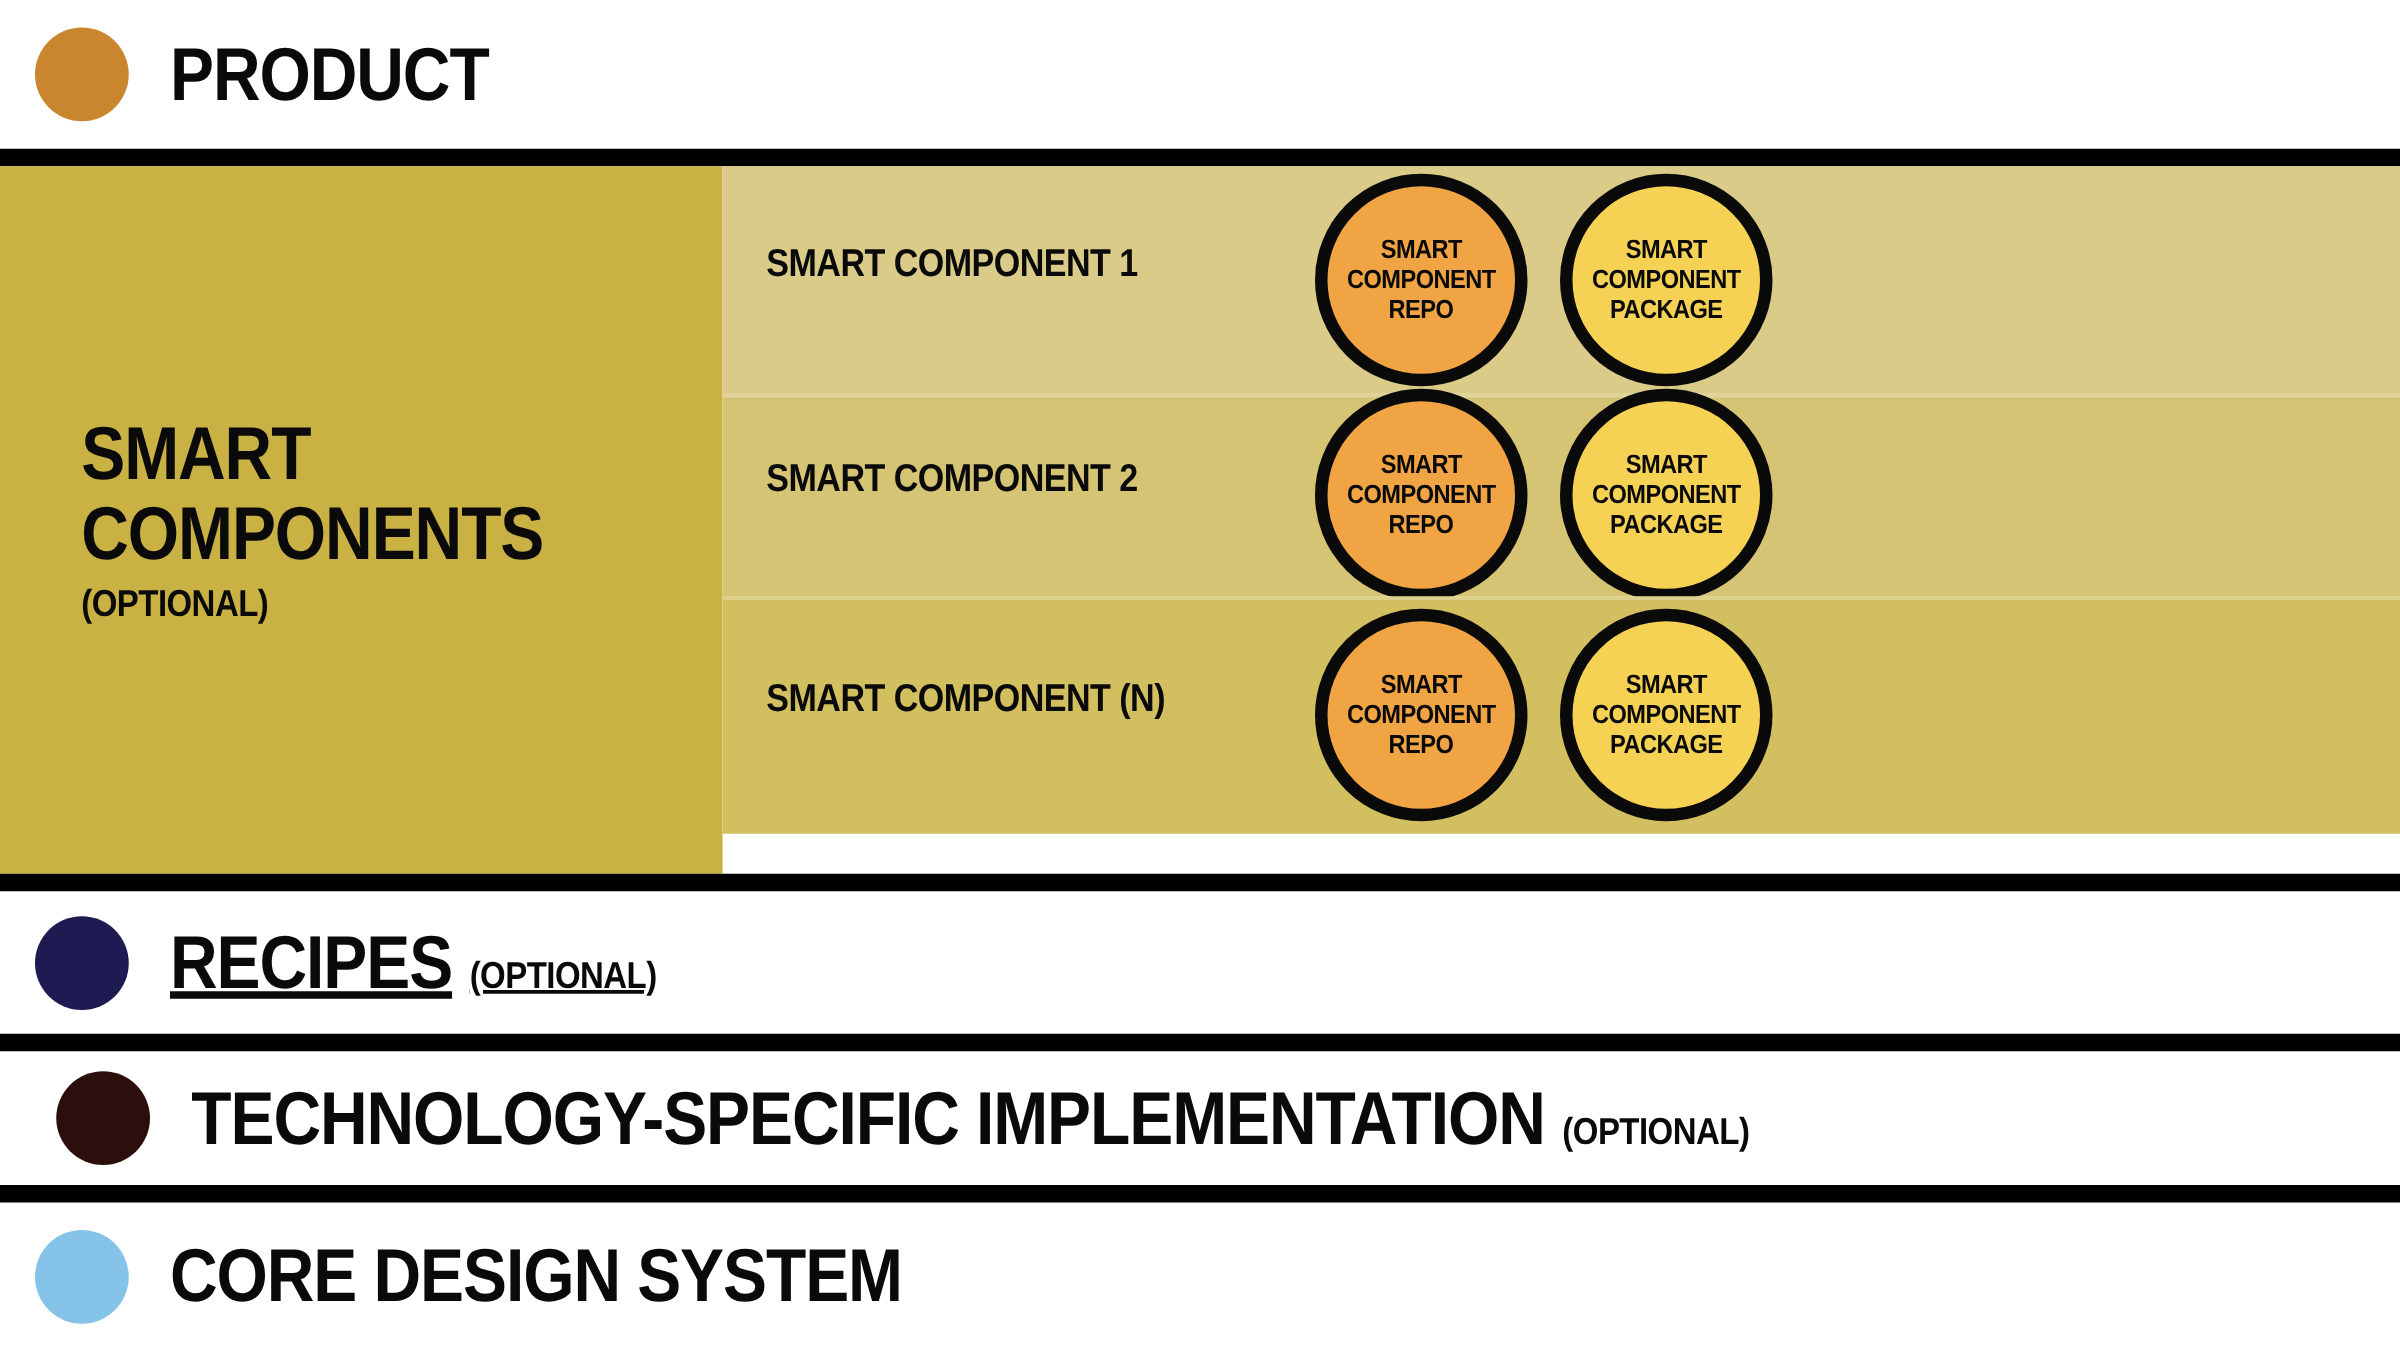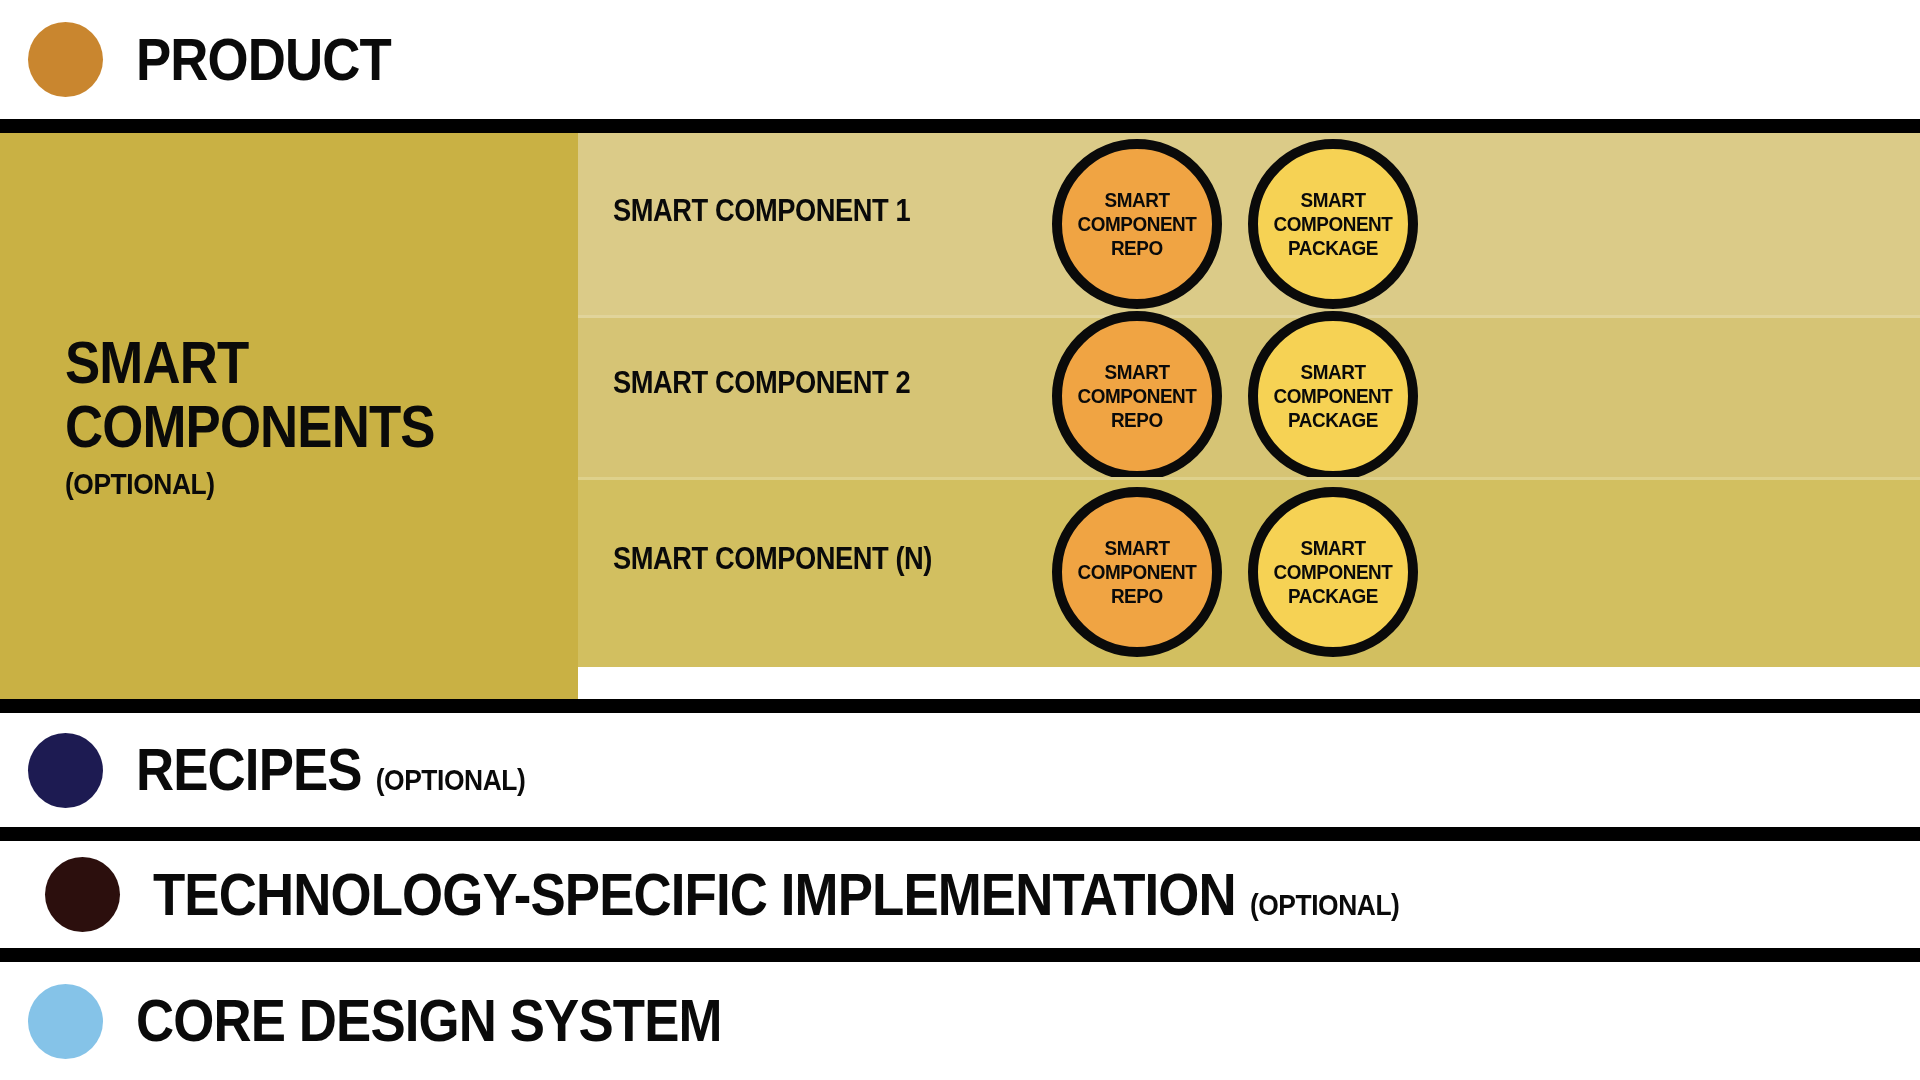--- a/index.html
+++ b/index.html
@@ -14,21 +14,21 @@
     position:relative; width:1920px; height:1080px; overflow:hidden;
     background:var(--background);
     font-family:"Liberation Sans","DejaVu Sans",sans-serif;
     color:var(--text); font-weight:bold;
   }
   .bar{position:absolute; left:0; width:1920px; height:14px; background:var(--divider);}
   .bar1{top:119px;} .bar2{top:699px;} .bar3{top:827px;} .bar4{top:948px;}
 
   .band{position:absolute; left:0; width:1808px; display:flex; align-items:center; padding-left:28px; box-sizing:border-box;}
   .band-product{top:0; height:119px;}
-  .band-recipes{top:713px; height:114px;}
+  .band-recipes{top:713px; height:114px;text-decoration:underline;}
   .band-tech{top:841px; height:107px;margin-left:17px;}
   .band-core{top:962px; height:118px;border-radius:17px;}
 
   .dot{width:75px; height:75px; border-radius:50%; margin-right:33px; flex:0 0 auto;}
   .dot-product{background:var(--product-dot);}
   .dot-recipes{background:var(--recipes-dot);}
   .dot-tech{background:var(--tech-dot);}
   .dot-core{background:var(--core-dot);}
 
   .cond{display:inline-block; transform:scaleX(0.88); transform-origin:left center; white-space:nowrap;}

